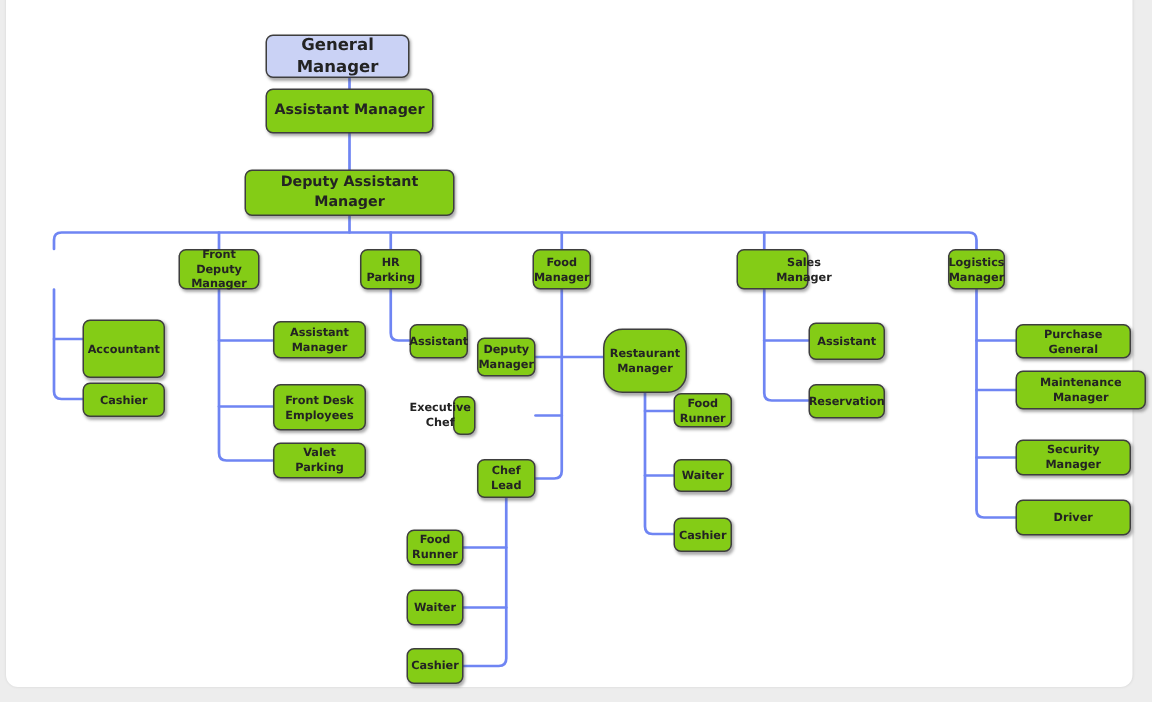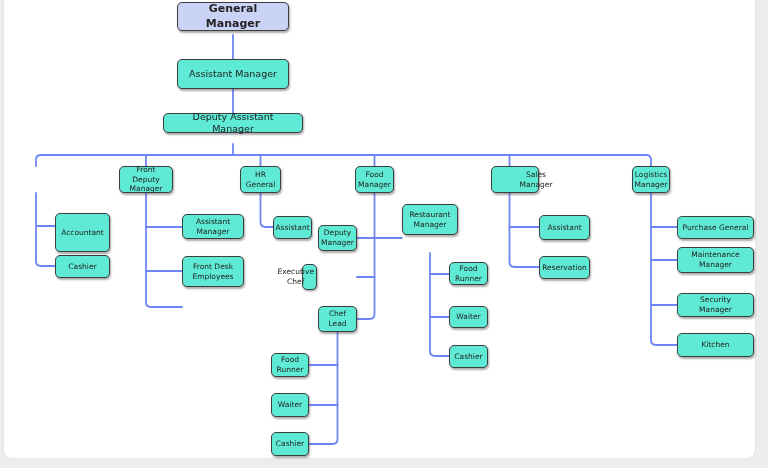--- a/index.html
+++ b/index.html
@@ -26,29 +26,30 @@
   #connector-svg {
     position: absolute; left: 0; top: 0;
     width: 768px; height: 468px;
     pointer-events: none;
   }
   .node {
     position: absolute;
     box-sizing: border-box;
     display: flex; align-items: center; justify-content: center;
     text-align: center;
-    background: #5eead4;
+    background: #84cc16;
     border: 1.5px solid #3e3e3e;
     border-radius: 5px;
     box-shadow: 1px 1.5px 2px rgba(70,70,70,0.45);
     color: #232323;
     font-size: 7.5px;
     line-height: 1.3;
     padding: 1px 2px;
     cursor: default;
+    font-weight: bold;
   }
   .node .node-label { white-space: pre-line; }
   .node.root {
     background: #cad2f5;
     font-weight: bold;
     font-size: 11px;
   }
   .node.exec { font-size: 9.5px; }
 </style>
 </head>
@@ -111,38 +112,38 @@
 
       <g>
         <path d="M651 193 V340 Q651 345 656 345 H677"></path>
         <path d="M651 227 H677"></path>
         <path d="M651 260 H677"></path>
         <path d="M651 305 H677"></path>
       </g>
     </g>
   </svg>
 
-  <div class="node root" style="left:177px; top:2px; width:112px; height:29px;">
+  <div class="node root" style="left:177px; top:23px; width:96px; height:29px;">
     <span class="node-label">General Manager</span>
   </div>
   <div class="node exec" style="left:177px; top:59px; width:112px; height:30px;">
     <span class="node-label">Assistant Manager</span>
   </div>
-  <div class="node exec" style="left:163px; top:113px; width:140px; height:20px;">
+  <div class="node exec" style="left:163px; top:113px; width:140px; height:31px;">
     <span class="node-label">Deputy Assistant
 Manager</span>
   </div>
 
   <div class="node" style="left:119px; top:166px; width:54px; height:27px;">
     <span class="node-label">Front Deputy
 Manager</span>
   </div>
   <div class="node" style="left:240px; top:166px; width:41px; height:27px;">
     <span class="node-label">HR
-General</span>
+Parking</span>
   </div>
   <div class="node" style="left:355px; top:166px; width:39px; height:27px;">
     <span class="node-label">Food
 Manager</span>
   </div>
   <div class="node" style="left:491px; top:166px; width:37px; height:27px;padding-left:44px;">
     <span class="node-label">Sales
 Manager</span>
   </div>
   <div class="node" style="left:632px; top:166px; width:38px; height:27px;">
@@ -158,30 +159,33 @@
   </div>
 
   <div class="node" style="left:182px; top:214px; width:62px; height:25px;">
     <span class="node-label">Assistant
 Manager</span>
   </div>
   <div class="node" style="left:182px; top:256px; width:62px; height:31px;">
     <span class="node-label">Front Desk
 Employees</span>
   </div>
+  <div class="node" style="left:182px; top:295px; width:62px; height:24px;">
+    <span class="node-label">Valet Parking</span>
+  </div>
 
   <div class="node" style="left:273px; top:216px; width:39px; height:23px;">
     <span class="node-label">Assistant</span>
   </div>
 
   <div class="node" style="left:318px; top:225px; width:39px; height:26px;">
     <span class="node-label">Deputy
 Manager</span>
   </div>
-  <div class="node" style="left:402px; top:204px; width:56px; height:31px;">
+  <div class="node" style="left:402px; top:219px; width:56px; height:43px;border-radius:13px;">
     <span class="node-label">Restaurant
 Manager</span>
   </div>
   <div class="node" style="left:302px; top:264px; width:15px; height:26px;justify-content:flex-end;">
     <span class="node-label">Executive
 Chef</span>
   </div>
   <div class="node" style="left:318px; top:306px; width:39px; height:26px;">
     <span class="node-label">Chef
 Lead</span>
@@ -212,24 +216,24 @@
   <div class="node" style="left:539px; top:215px; width:51px; height:25px;">
     <span class="node-label">Assistant</span>
   </div>
   <div class="node" style="left:539px; top:256px; width:51px; height:23px;">
     <span class="node-label">Reservation</span>
   </div>
 
   <div class="node" style="left:677px; top:216px; width:77px; height:23px;">
     <span class="node-label">Purchase General</span>
   </div>
-  <div class="node" style="left:677px; top:247px; width:77px; height:26px;">
+  <div class="node" style="left:677px; top:247px; width:87px; height:26px;">
     <span class="node-label">Maintenance
 Manager</span>
   </div>
   <div class="node" style="left:677px; top:293px; width:77px; height:24px;">
     <span class="node-label">Security
 Manager</span>
   </div>
   <div class="node" style="left:677px; top:333px; width:77px; height:24px;">
-    <span class="node-label">Kitchen</span>
+    <span class="node-label">Driver</span>
   </div>
 </div>
 
 </body></html>

